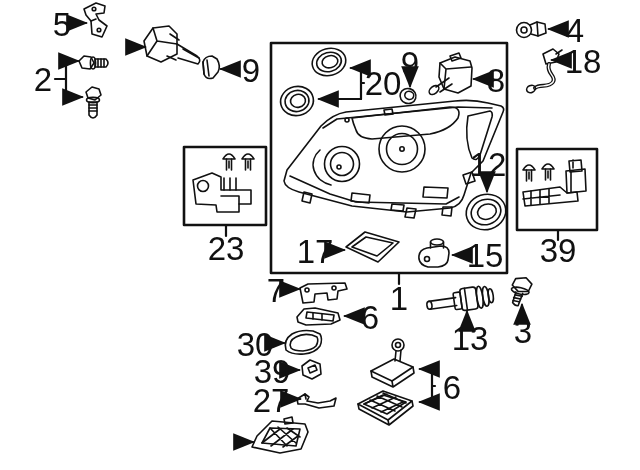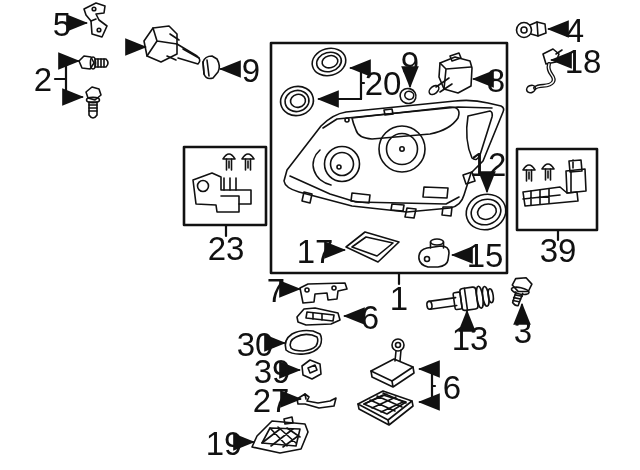--- a/index.html
+++ b/index.html
@@ -276,20 +276,19 @@
 <div class="callout" style="left:496px;top:80px">8</div>
 <div class="callout" style="left:410px;top:63px">9</div>
 <div class="callout" style="left:383px;top:83px">20</div>
 <div class="callout" style="left:488px;top:164px">12</div>
 <div class="callout" style="left:470px;top:338px">13</div>
 <div class="callout" style="left:251px;top:70px">9</div>
 <div class="callout" style="left:485px;top:255px">15</div>
 <div class="callout" style="left:452px;top:387px">6</div>
 <div class="callout" style="left:315px;top:251px">17</div>
 <div class="callout" style="left:583px;top:61px">18</div>
-<div class="callout" style="left:224px;top:443px">19</div>
 <div class="callout" style="left:255px;top:344px">30</div>
 <div class="callout" style="left:272px;top:371px">39</div>
 <div class="callout" style="left:271px;top:400px">27</div>
 <div class="callout" style="left:226px;top:248px">23</div>
 <div class="callout" style="left:558px;top:250px">39</div>
 
 </div>
 
 </body></html>

